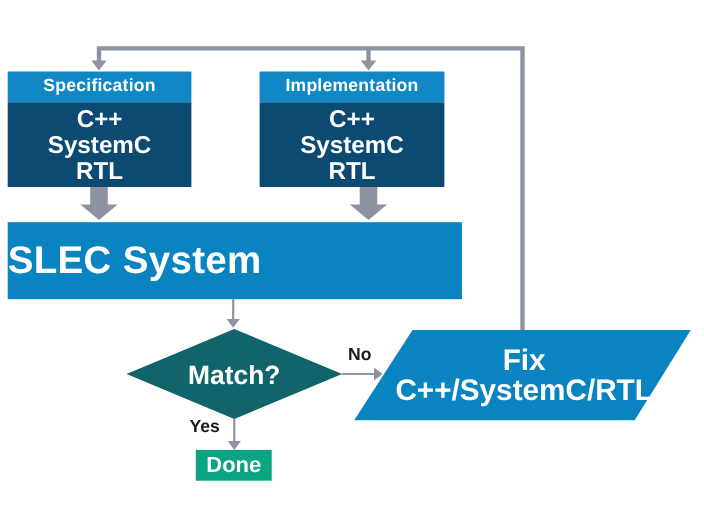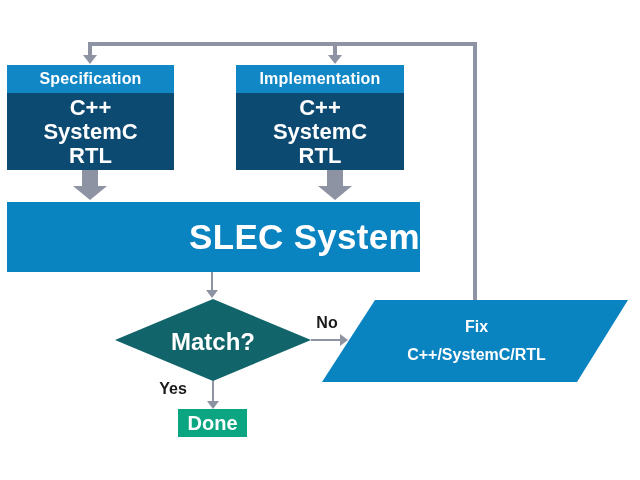--- a/index.html
+++ b/index.html
@@ -24,26 +24,26 @@
   .proc-box{display:flex; flex-direction:column;}
   .proc-header{
     height:28px; background:var(--header-blue); display:flex; align-items:center;
     justify-content:center; font-size:16px; letter-spacing:.2px;
   }
   .proc-body{
     flex:1; background:var(--navy); display:flex; flex-direction:column;
     align-items:center; justify-content:center; font-size:22px; line-height:24px;
   }
   .slec-box{
-    background:var(--box-blue); display:flex; align-items:center; justify-content:flex-end;
+    background:var(--box-blue); display:flex; align-items:center; justify-content:flex-start;
     font-size:35px; letter-spacing:.3px;
   }
   .overlay-label{position:absolute; color:var(--node-text); text-align:center;}
   .match-label{font-size:24px;}
-  .fix-label{font-size:16px; line-height:28px;}
+  .fix-label{font-size:27px; line-height:28px;}
   .fix-label span{display:block;}
   .done-box{
     background:var(--green); display:flex; align-items:center; justify-content:center;
     font-size:20px;
   }
   .edge-label{position:absolute; color:var(--label-text); font-size:16px; text-align:center;}
 </style>
 </head>
 <body>
 
@@ -100,15 +100,15 @@
   <div class="overlay-label fix-label" style="left:350px; top:313px; width:253px;">
     <span>Fix</span>
     <span>C++/SystemC/RTL</span>
   </div>
 
   <div class="node done-box" style="left:178px; top:409px; width:69px; height:28px;">
     <span>Done</span>
   </div>
 
   <div class="edge-label" style="left:306px; top:314px; width:42px;">No</div>
-  <div class="edge-label" style="left:151px; top:380px; width:44px;">Yes</div>
+  <div class="edge-label" style="left:164px; top:380px; width:44px;">Yes</div>
 
 </div>
 
 </body></html>

